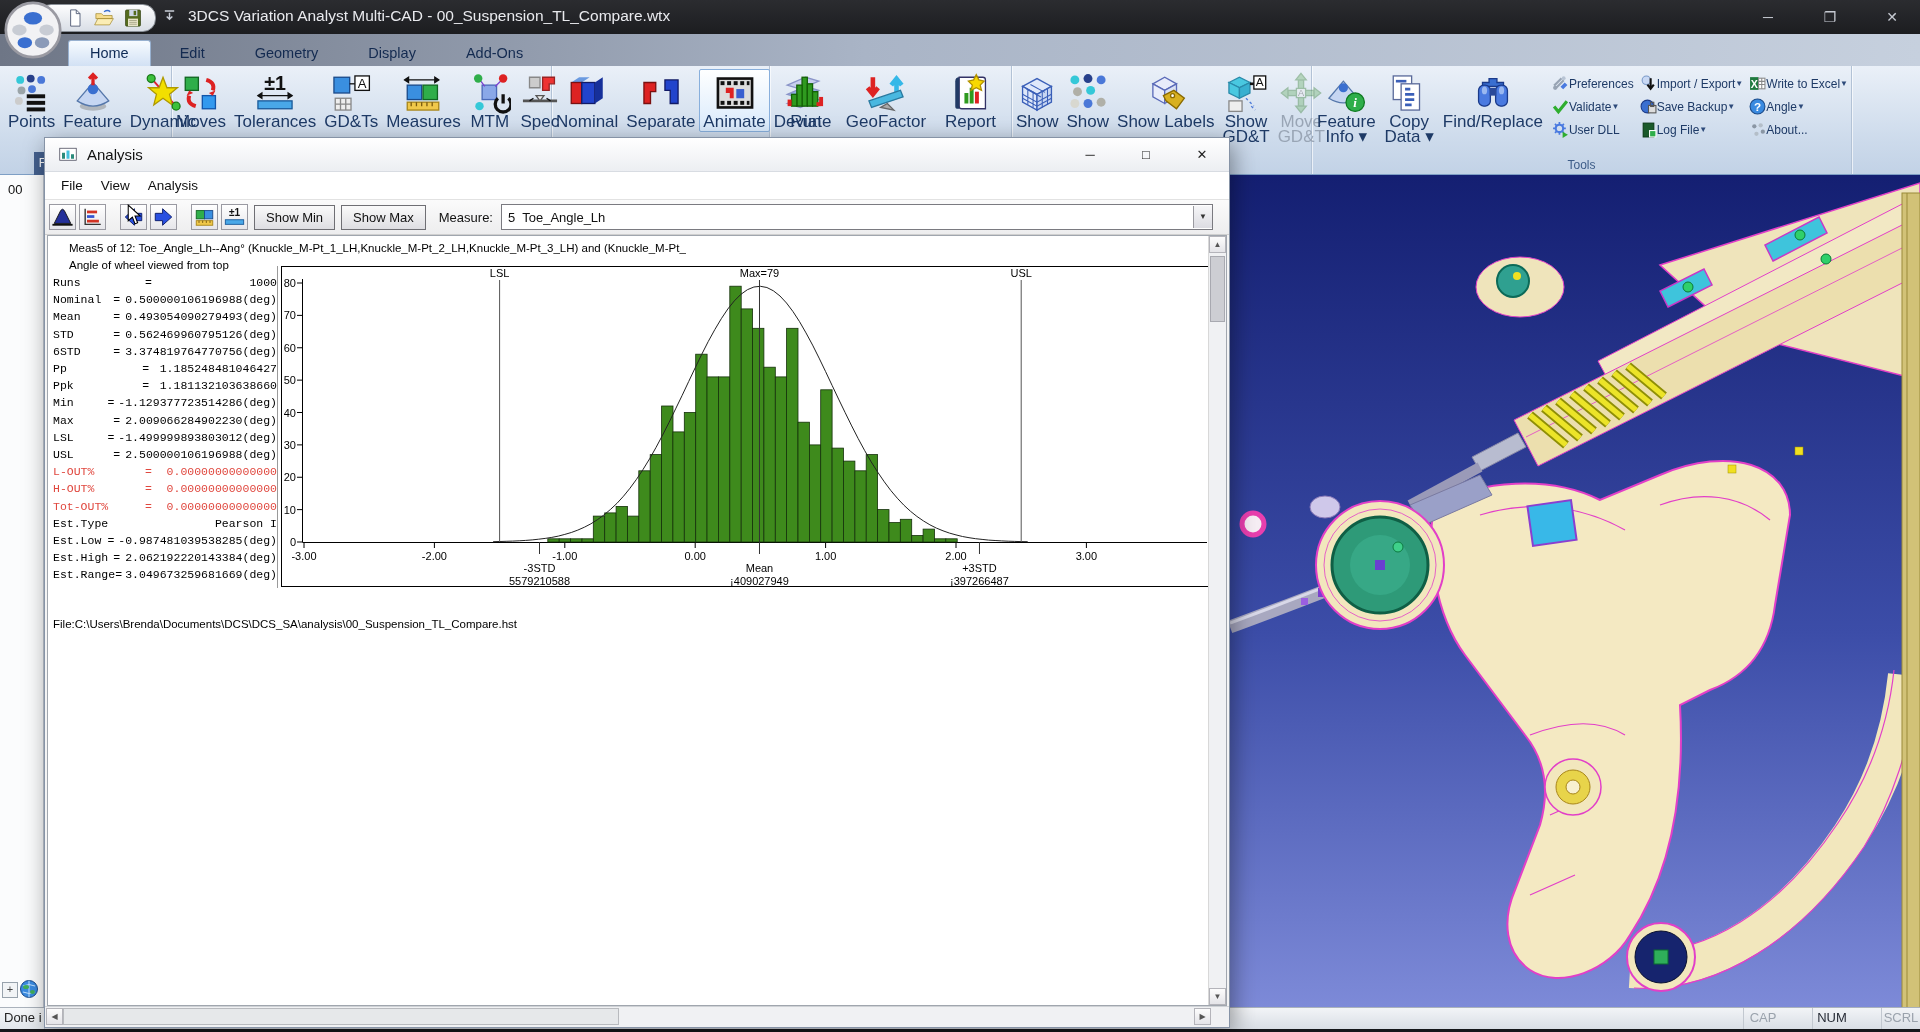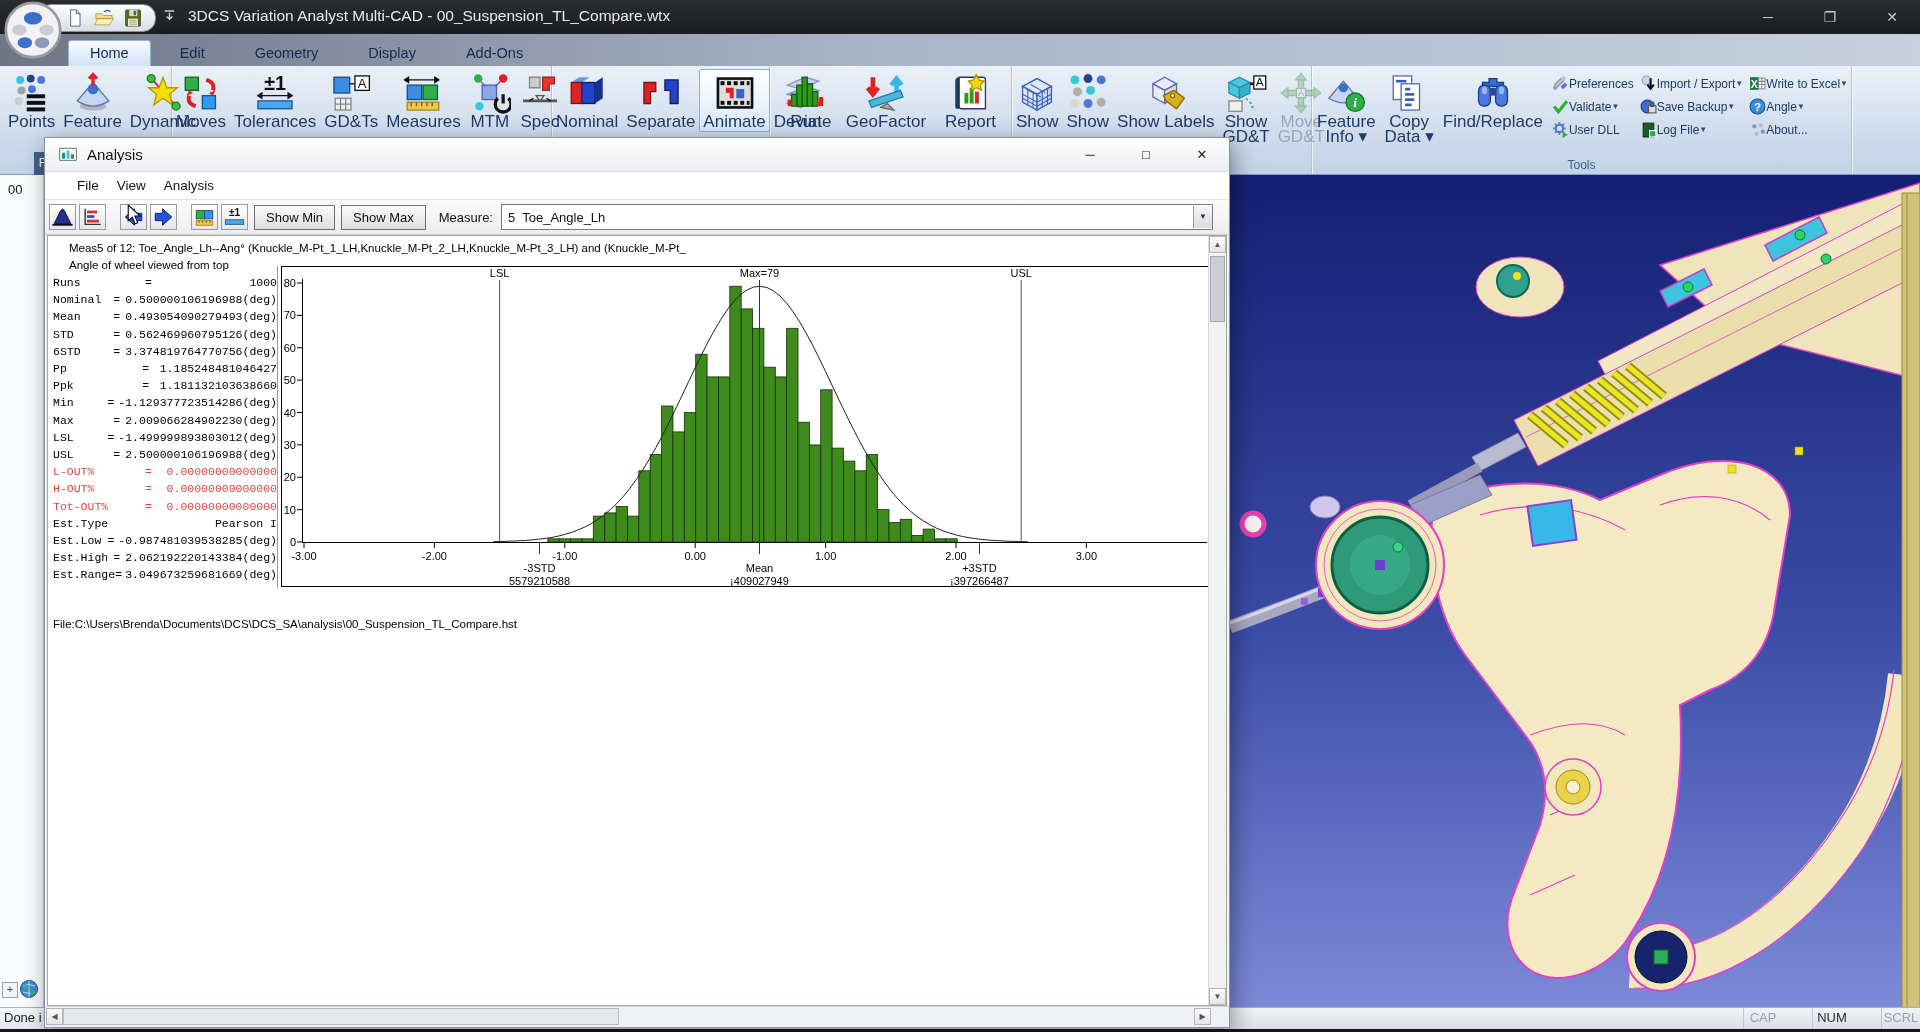--- a/index.html
+++ b/index.html
@@ -69,21 +69,21 @@
   
   .dialog{position:absolute;left:44px;top:137px;width:1186px;height:891px;z-index:10;
     background:#f4f4f4;border:1px solid #8693a6;box-shadow:3px 6px 22px rgba(0,0,0,.4);
     display:flex;flex-direction:column;box-sizing:border-box;}
   .dlg-title{height:33px;background:linear-gradient(#ffffff,#ecEEf2);border-bottom:1px solid #d8dce2;
     display:flex;align-items:center;flex:none;}
   .dlg-title .dicon{width:22px;height:18px;margin-left:12px;}
   .dlg-title .dtext{margin-left:8px;font-size:15px;color:#111;}
   .dlg-controls{margin-left:auto;display:flex;gap:34px;margin-right:16px;font-size:13px;color:#222;}
   .dlg-controls span{width:22px;text-align:center;}
-  .dlg-menu{height:27px;background:#fff;display:flex;align-items:center;padding-left:24px;gap:2px;flex:none;}
+  .dlg-menu{height:27px;background:#fff;display:flex;align-items:center;padding-left:8px;gap:2px;flex:none;}
   .dlg-menu .mitem{font-size:13.5px;color:#111;padding:0 8px;}
   .dlg-toolbar{height:34px;background:linear-gradient(#fbfbfb,#ededee);border-top:1px solid #e2e2e2;
     border-bottom:1px solid #cfcfcf;display:flex;align-items:center;padding-left:4px;gap:3px;flex:none;}
   .tbtn{width:27px;height:26px;border:1px solid #9a9aa2;background:linear-gradient(#ffffff,#e6e6ea);
     box-sizing:border-box;padding:1px;}
   .tgap{width:8px;}
   .pushbtn{height:25px;border:1px solid #6f6f74;background:linear-gradient(#fafafa,#dedee2);
     font-size:13px;color:#111;padding:0 11px;line-height:23px;margin-left:3px;}
   .measure-label{font-size:13px;color:#111;margin:0 5px 0 10px;}
   .combo{flex:1;height:24px;border:1px solid #7a7a80;background:#fff;display:flex;align-items:center;

